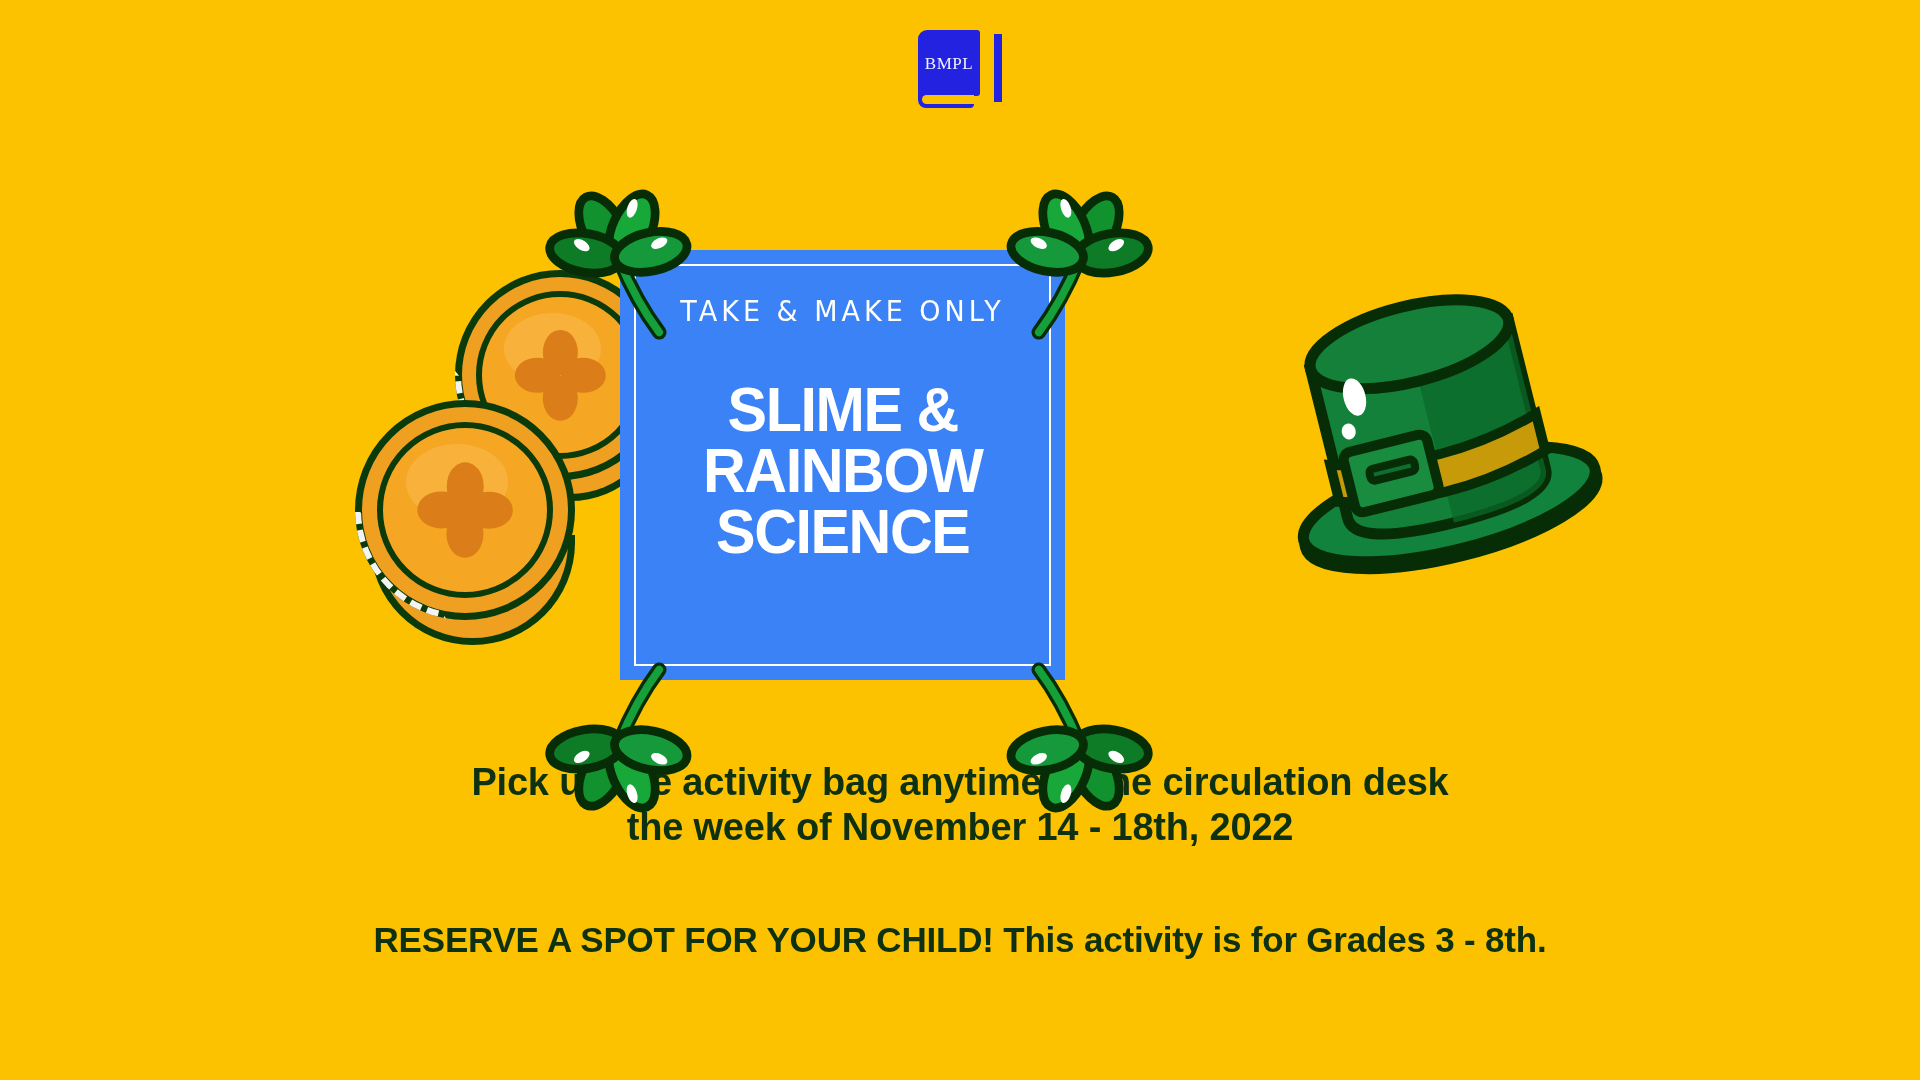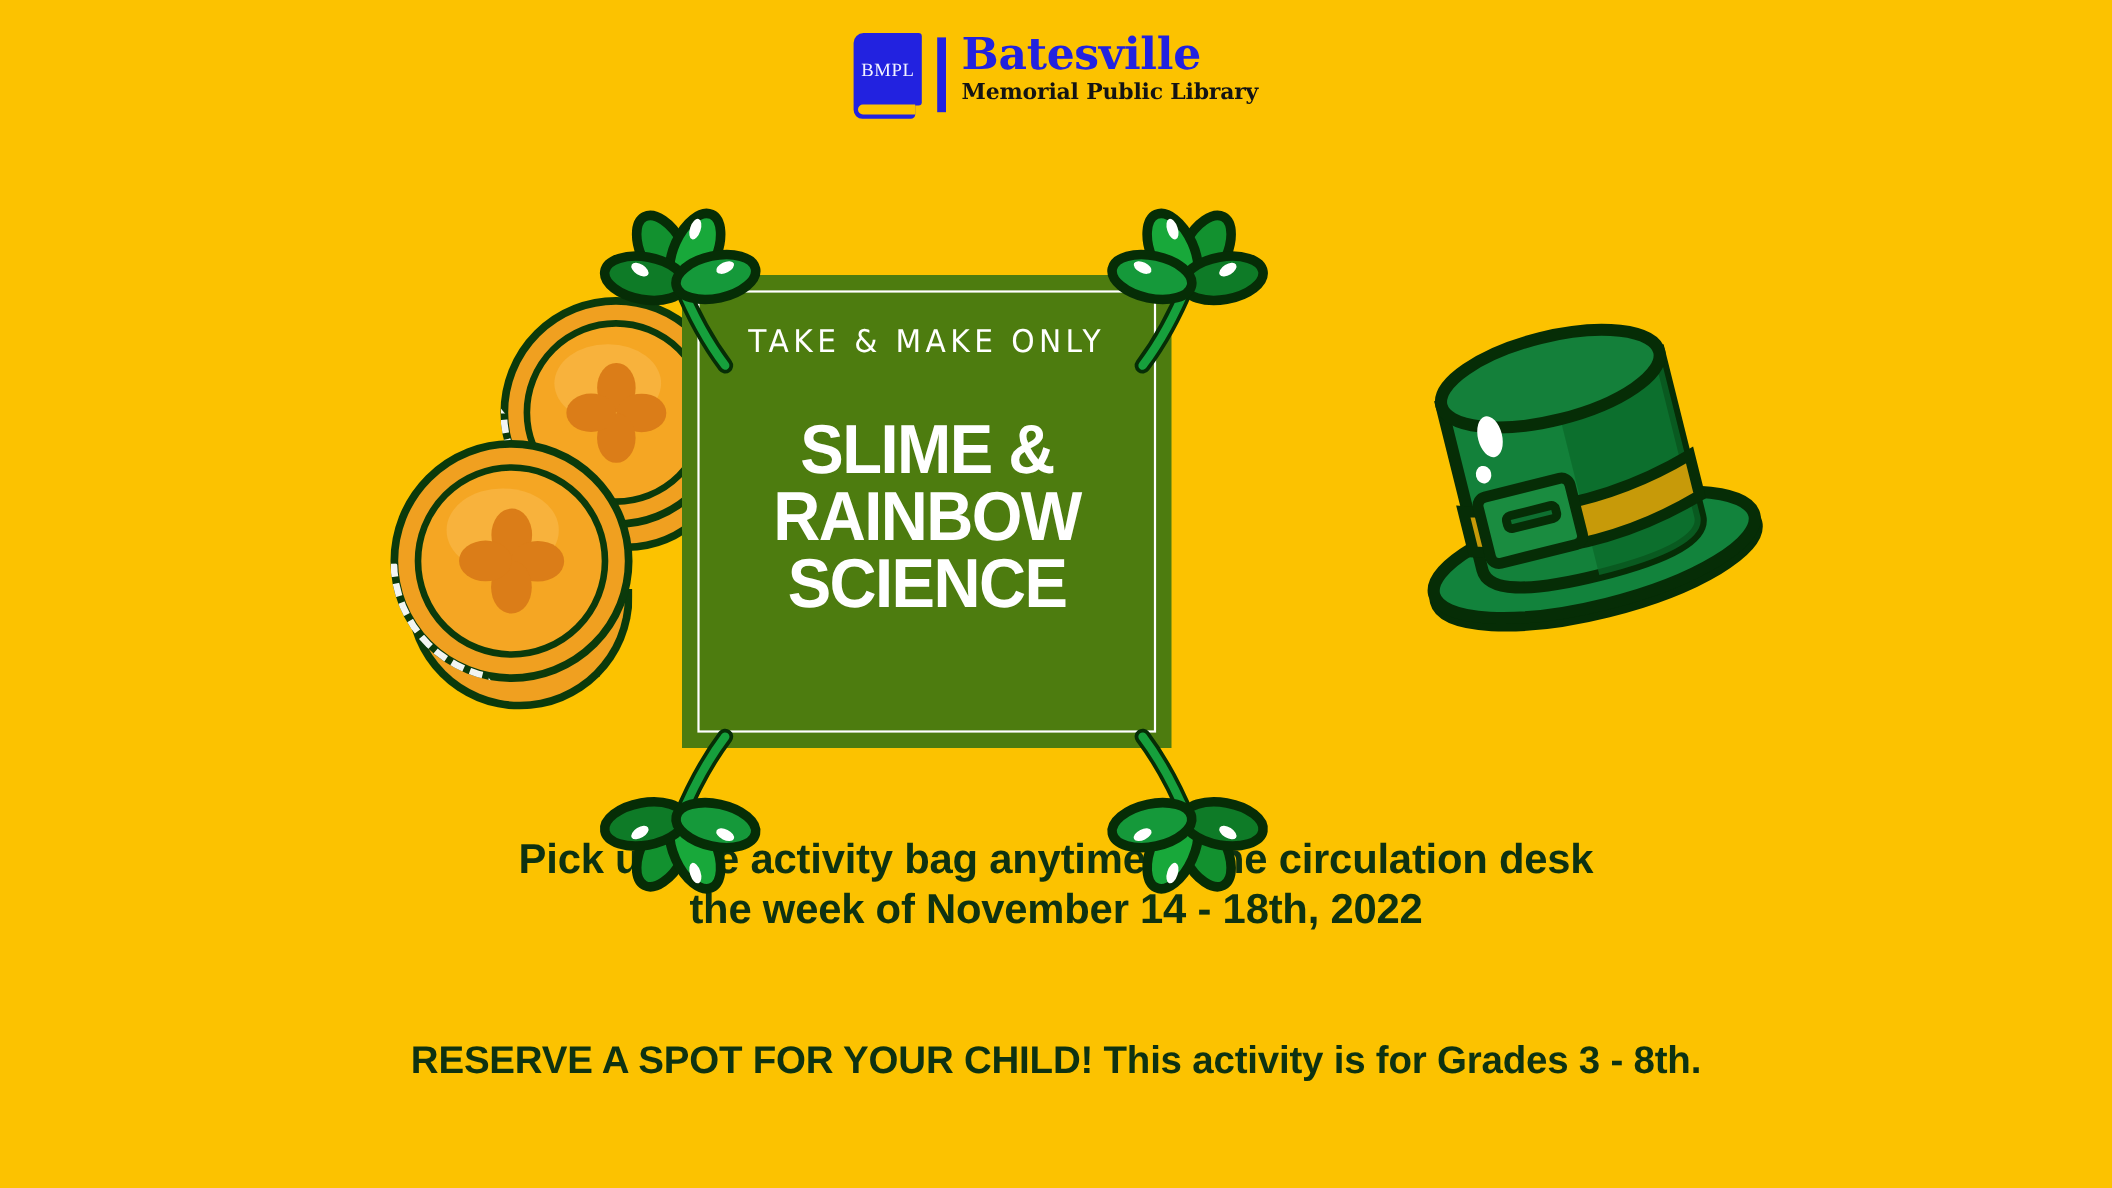--- a/index.html
+++ b/index.html
@@ -156,21 +156,21 @@
   }
 
   
   #hat { position:absolute; left:1280px; top:155px; width:330px; height:330px; }
 
   
   #sign {
     position:absolute;
     left:620px; top:145px;
     width:445px; height:430px;
-    background:#4d7c0f;
+    background:#3b82f6;
     z-index:5;
   }
   #sign-inner-border {
     position:absolute;
     left:14px; top:14px; right:14px; bottom:14px;
     border:2px solid #FFFFFF;
   }
   #sign-text {
     position:absolute;
     left:0; top:0; width:100%; height:100%;
@@ -221,45 +221,41 @@
     font-weight:700;
     color:#0E3211;
   }
   #pickup-text {
     font-size:38px;
     line-height:1.18;
     letter-spacing:-0.2px;
   }
   #pickup-text span { display:block; }
   #reserve-text {
-    margin-top:94px;
+    margin-top:70px;
     font-size:35px;
     letter-spacing:-0.2px;
   }
 </style>
 </head>
 <body>
 
 <div id="flyer">
 
   <div id="logo">
 
     <div id="book-icon">
       <div class="cover"></div>
       <div class="foot"></div>
       <div class="notch"></div>
       <div class="bmpl">BMPL</div>
     </div>
 
     <div id="logo-divider"></div>
 
-    <div id="logo-words">
-      <div id="logo-name">Batesville</div>
-      <div id="logo-sub">Memorial Public Library</div>
-    </div>
   </div>
 
   <div id="art-stage">
 
     <div id="coin-stack-b"></div>
     <div class="coin" id="coin-back">
       <div class="edge"></div>
       <div class="face">
         <div class="gloss"></div>
         <div class="clover-emboss">

